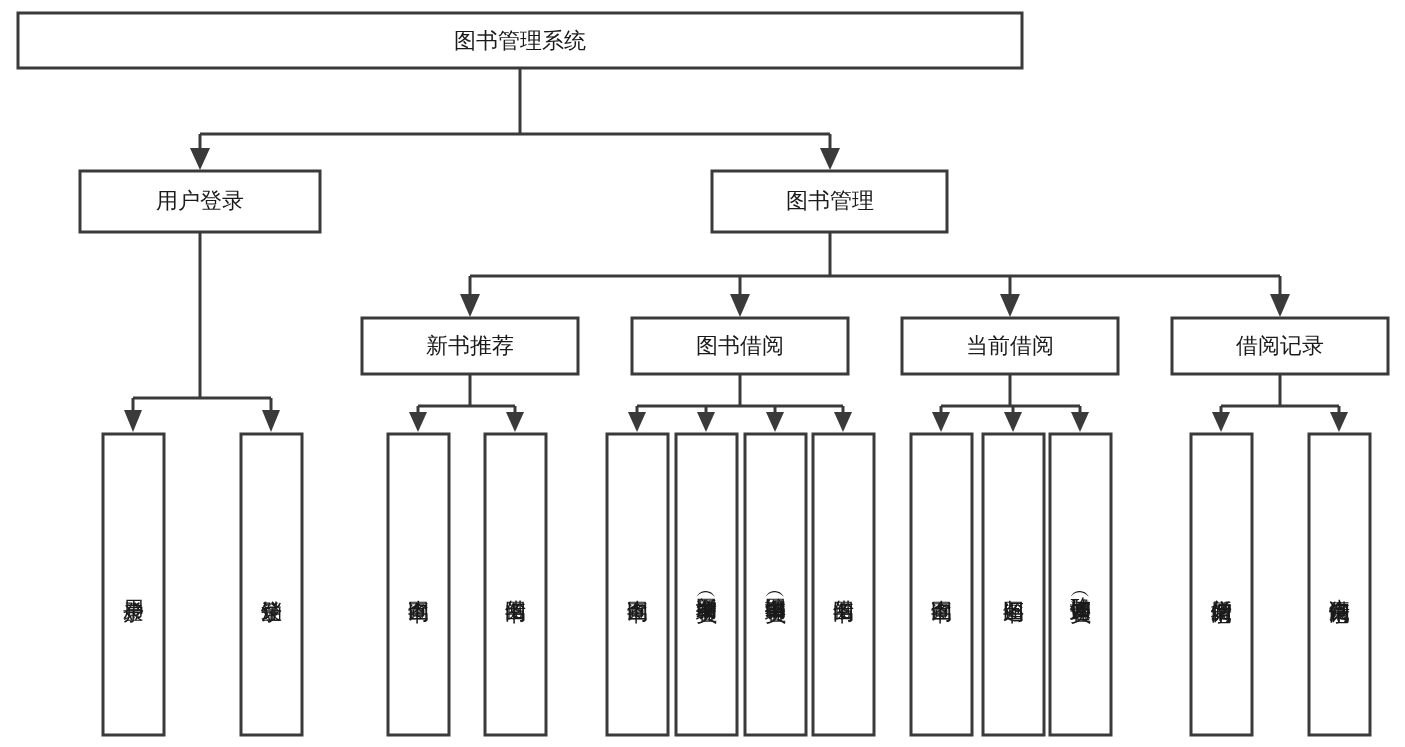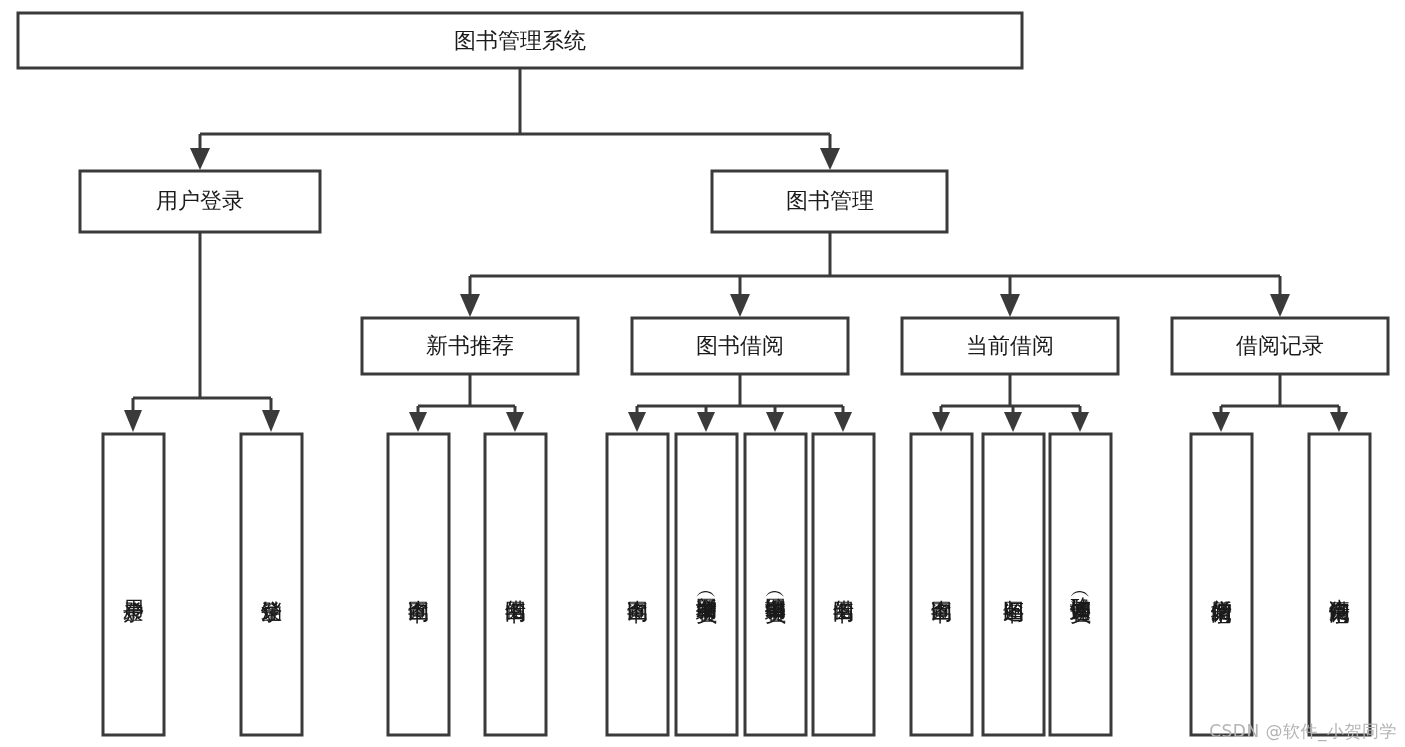--- a/index.html
+++ b/index.html
@@ -225,15 +225,14 @@
   <div class="node-label-v" style="left:911px; top:434px; width:61px; height:301px;">查询图书</div>
 
   <div class="node-label-v" style="left:983px; top:434px; width:61px; height:301px;">归还图书</div>
 
   <div class="node-label-v" style="left:1050px; top:434px; width:61px; height:301px;">确认归还（管理员）</div>
 
   <div class="node-label-v" style="left:1191px; top:434px; width:61px; height:301px;">新增借阅记录</div>
 
   <div class="node-label-v" style="left:1309px; top:434px; width:61px; height:301px;">查询借阅记录</div>
 
-  <div id="watermark">CSDN @软件_小贺同学</div>
 
 </div>
 
 </body></html>

